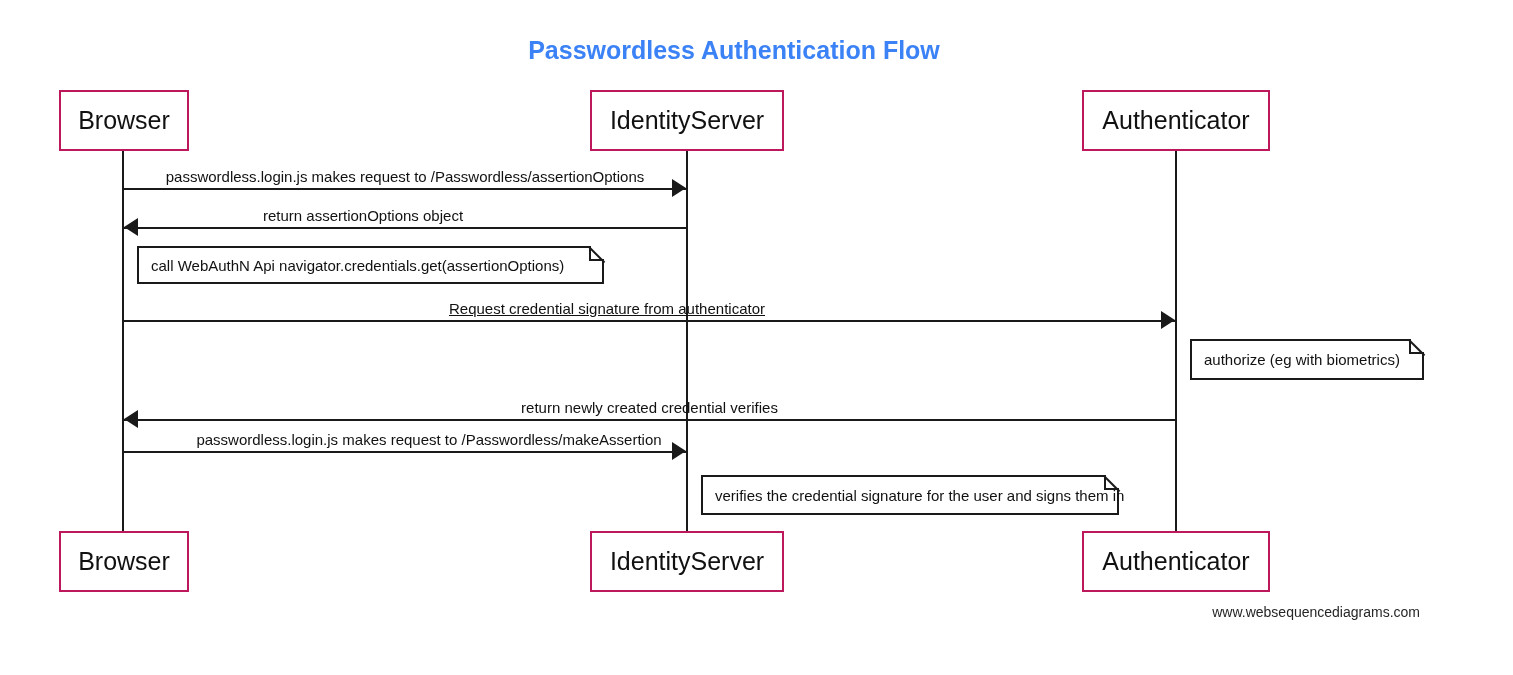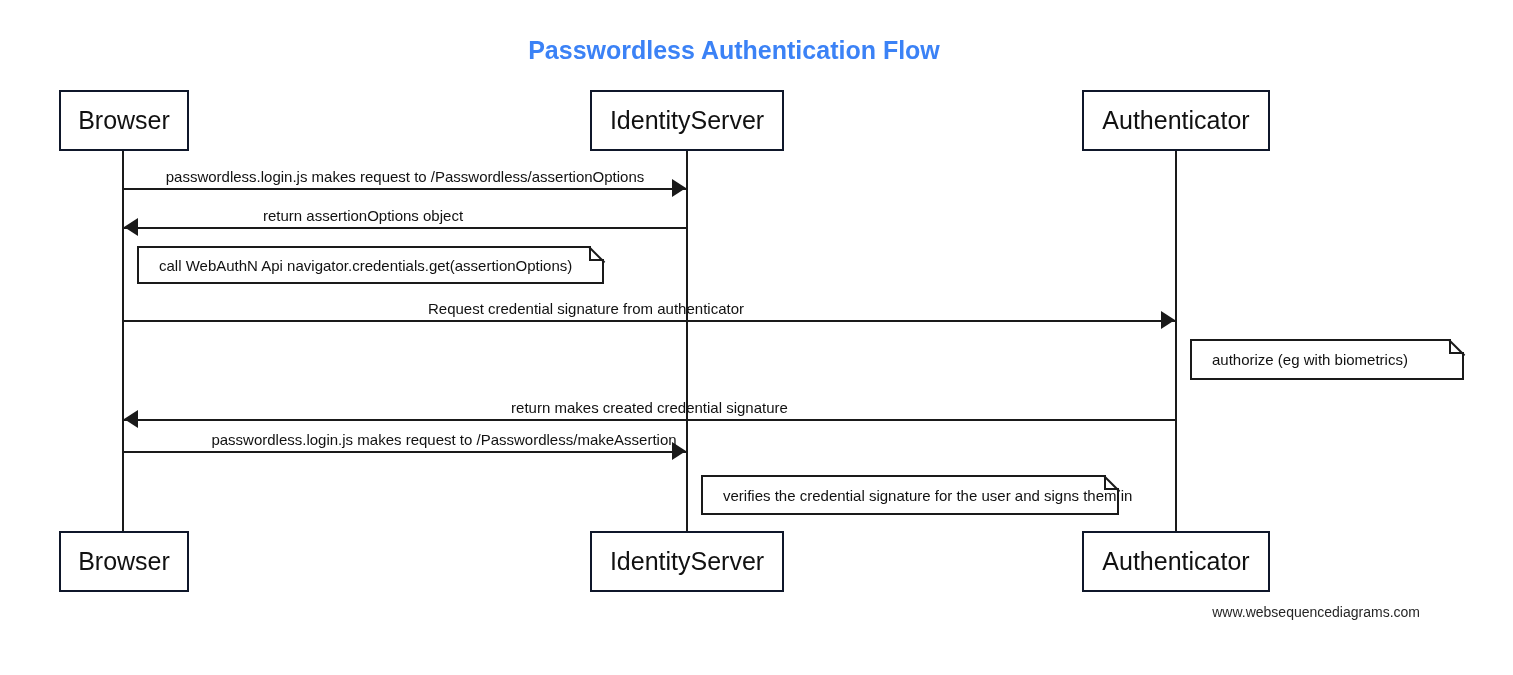--- a/index.html
+++ b/index.html
@@ -19,21 +19,21 @@
     transform: translateX(-50%);
     font-size: 25px;
     font-weight: bold;
     white-space: nowrap;
     color: #3b82f6;
   }
   .actor-box {
     position: absolute;
     box-sizing: border-box;
     height: 61px;
-    border: 2px solid #0f172a;
+    border: 2px solid #be185d;
     background: #ffffff;
     display: flex;
     align-items: center;
     justify-content: center;
     font-size: 25px;
     white-space: nowrap;
     color: #111;
   }
   .lifeline {
     position: absolute;
@@ -64,21 +64,21 @@
     border-right: 14px solid #1a1a1a;
   }
   .note {
     position: absolute;
     box-sizing: border-box;
     border: 2px solid #1a1a1a;
     background: #ffffff;
     font-size: 15px;
     display: flex;
     align-items: center;
-    padding-left: 20px;
+    padding-left: 12px;
     padding-right: 18px;
     white-space: nowrap;
     color: #111;
   }
   .note::before {
     content: "";
     position: absolute;
     top: -2px;
     right: -2px;
     width: 15px;
@@ -120,31 +120,31 @@
     </div>
   <div id="messages">
       <div class="msg-line" style="left: 124px; top: 188px; width: 562px;"></div>
       <div class="arrowhead right" style="left: 672px; top: 179px;"></div>
       <div class="msg-label" style="left: 123px; top: 168px; width: 564px;">passwordless.login.js makes request to /Passwordless/assertionOptions</div>
       <div class="msg-line" style="left: 124px; top: 227px; width: 562px;"></div>
       <div class="arrowhead left" style="left: 124px; top: 218px;"></div>
       <div class="msg-label" style="left: 123px; top: 207px; width: 480px;">return assertionOptions object</div>
       <div class="msg-line" style="left: 124px; top: 320px; width: 1051px;"></div>
       <div class="arrowhead right" style="left: 1161px; top: 311px;"></div>
-      <div class="msg-label" style="left: 105px; top: 300px; width: 962px;">Request credential signature from authenticator</div>
+      <div class="msg-label" style="left: 126px; top: 300px; width: 962px; text-decoration: underline;">Request credential signature from authenticator</div>
       <div class="msg-line" style="left: 124px; top: 419px; width: 1051px;"></div>
       <div class="arrowhead left" style="left: 124px; top: 410px;"></div>
-      <div class="msg-label" style="left: 123px; top: 399px; width: 1053px;">return makes created credential signature</div>
+      <div class="msg-label" style="left: 123px; top: 399px; width: 1053px;">return newly created credential verifies</div>
       <div class="msg-line" style="left: 124px; top: 451px; width: 562px;"></div>
       <div class="arrowhead right" style="left: 672px; top: 442px;"></div>
-      <div class="msg-label" style="left: 138px; top: 431px; width: 612px;">passwordless.login.js makes request to /Passwordless/makeAssertion</div>
+      <div class="msg-label" style="left: 123px; top: 431px; width: 612px;">passwordless.login.js makes request to /Passwordless/makeAssertion</div>
     </div>
   <div id="notes">
       <div class="note" style="left: 137px; top: 246px; width: 467px; height: 38px;">call WebAuthN Api navigator.credentials.get(assertionOptions)</div>
-      <div class="note" style="left: 1190px; top: 339px; width: 274px; height: 41px;">authorize (eg with biometrics)</div>
+      <div class="note" style="left: 1190px; top: 339px; width: 234px; height: 41px;">authorize (eg with biometrics)</div>
       <div class="note" style="left: 701px; top: 475px; width: 418px; height: 40px;">verifies the credential signature for the user and signs them in</div>
     </div>
   <div id="actors">
       <div class="actor-box" style="left: 59px; top: 90px; width: 130px; height: 61px;">Browser</div>
       <div class="actor-box" style="left: 59px; top: 531px; width: 130px; height: 61px;">Browser</div>
       <div class="actor-box" style="left: 590px; top: 90px; width: 194px; height: 61px;">IdentityServer</div>
       <div class="actor-box" style="left: 590px; top: 531px; width: 194px; height: 61px;">IdentityServer</div>
       <div class="actor-box" style="left: 1082px; top: 90px; width: 188px; height: 61px;">Authenticator</div>
       <div class="actor-box" style="left: 1082px; top: 531px; width: 188px; height: 61px;">Authenticator</div>
     </div>

